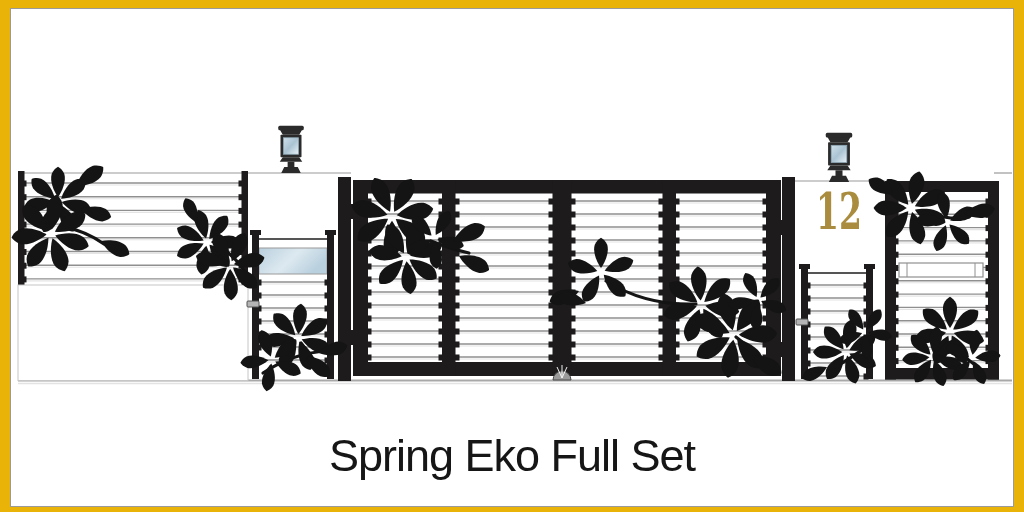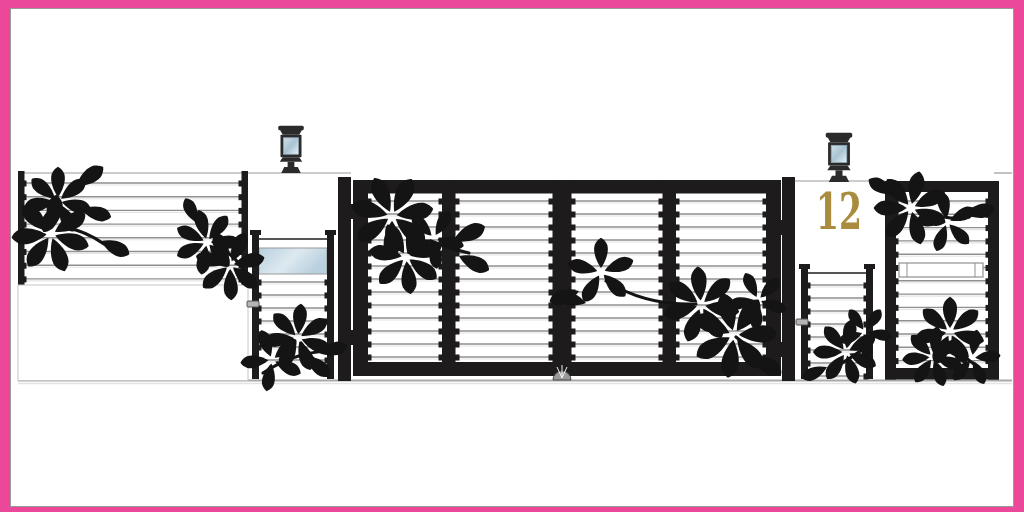--- a/index.html
+++ b/index.html
@@ -1,19 +1,19 @@
 <!DOCTYPE html>
 <html><head>
 <meta charset="utf-8">
 <style>
   html,body{margin:0;padding:0;background:#ffffff;}
   .figure{
     position:relative;
     width:1024px;height:512px;
-    background:#ec4899;
+    background:#eab308;
     font-family:"Liberation Sans", sans-serif;
     overflow:hidden;
   }
   .inner{
     position:absolute;
     left:10px;top:8px;right:10px;bottom:5px;
     background:#fff;
     border:1px solid #9a9a9a;
     box-sizing:border-box;
     overflow:hidden;
@@ -589,14 +589,15 @@
       </g>
 
       <g>
         <path class="stem" d="M950,342 Q962,355 974,364"></path>
         <use href="#flw7" transform="translate(949,331) scale(0.8) rotate(15)"></use>
         <use href="#flw7" transform="translate(932,356) scale(0.7) rotate(-30)"></use>
         <use href="#flw5" transform="translate(971,357) scale(0.65) rotate(65)"></use>
       </g>
     </svg>
 
+    <div class="caption">Spring Eko Full Set</div>
   </div>
 </div>
 
 </body></html>

